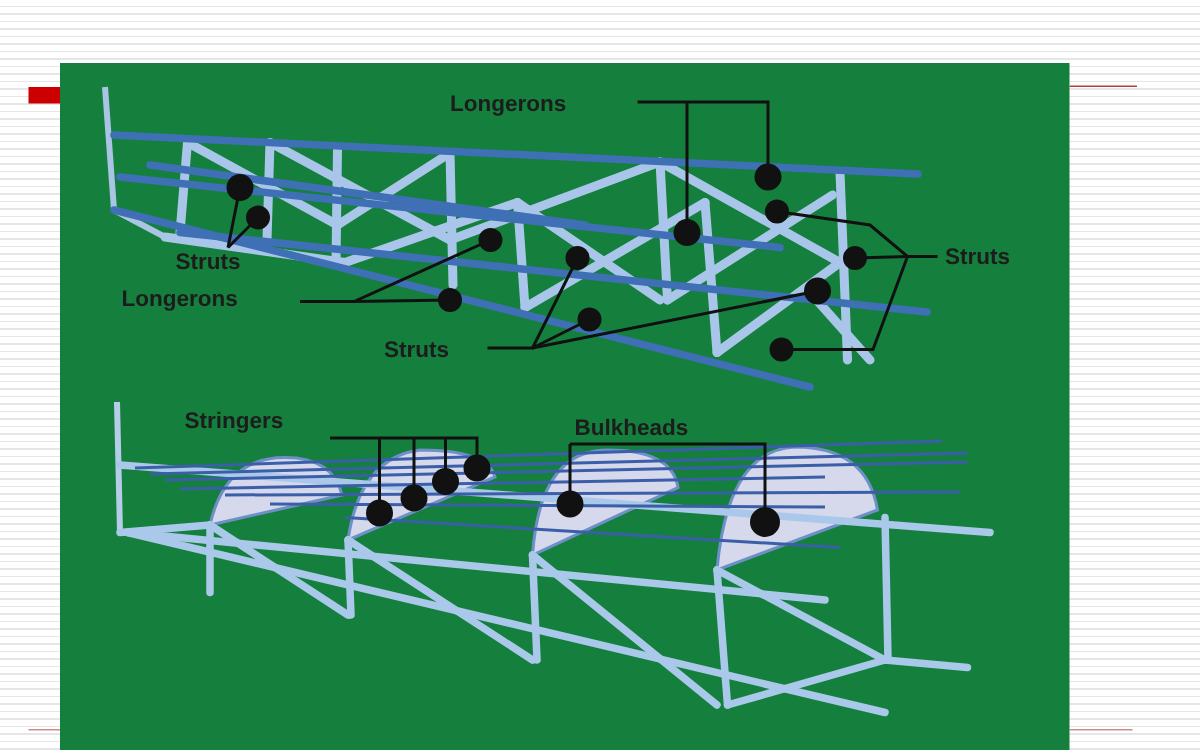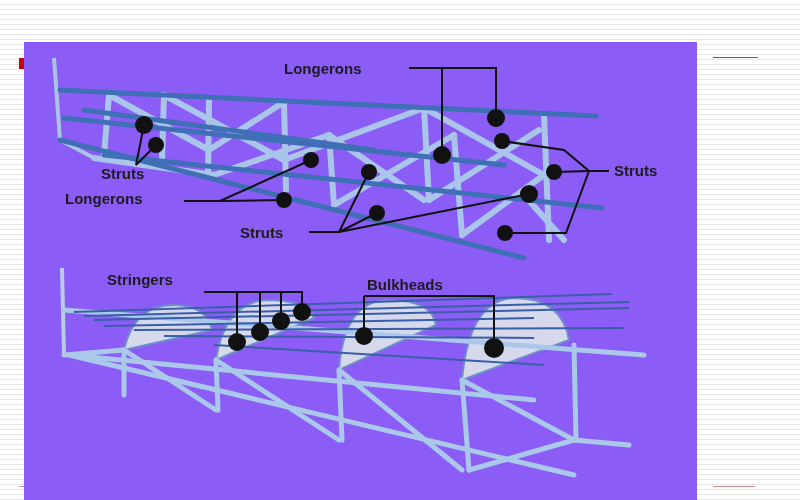--- a/index.html
+++ b/index.html
@@ -4,21 +4,21 @@
 <style>
   html,body{margin:0;padding:0;}
   body{width:800px;height:500px;position:relative;overflow:hidden;
     background:#ffffff;
     background-image:repeating-linear-gradient(to bottom,#ffffff 0px,#ffffff 4px,#e6e6e6 4px,#e6e6e6 5px);
     font-family:"Liberation Sans",sans-serif;}
   .slide-bullet{position:absolute;left:19px;top:58px;width:22px;height:11px;}
   .rule-top-right{position:absolute;left:713px;top:57px;width:45px;height:1px;}
   .rule-bottom-left{position:absolute;left:19px;top:486px;width:21px;height:1px;opacity:.6;}
   .rule-bottom-right{position:absolute;left:713px;top:486px;width:42px;height:1px;opacity:.6;}
-  .panel{position:absolute;left:24px;top:42px;width:673px;height:458px;background:#8b5cf6;}
+  .panel{position:absolute;left:40px;top:42px;width:673px;height:458px;background:#15803d;}
   .panel svg{position:absolute;left:0;top:0;}
   .label{font-weight:bold;font-size:15px;fill:#1c1c1c;font-family:"Liberation Sans",sans-serif;}
 </style>
 </head>
 <body>
 
 <div class="slide-bullet" style="background:#cc0000;"></div>
 <div class="rule-top-right" style="background:#b04040;"></div>
 <div class="rule-bottom-left" style="background:#b04040;"></div>
 <div class="rule-bottom-right" style="background:#b04040;"></div>

